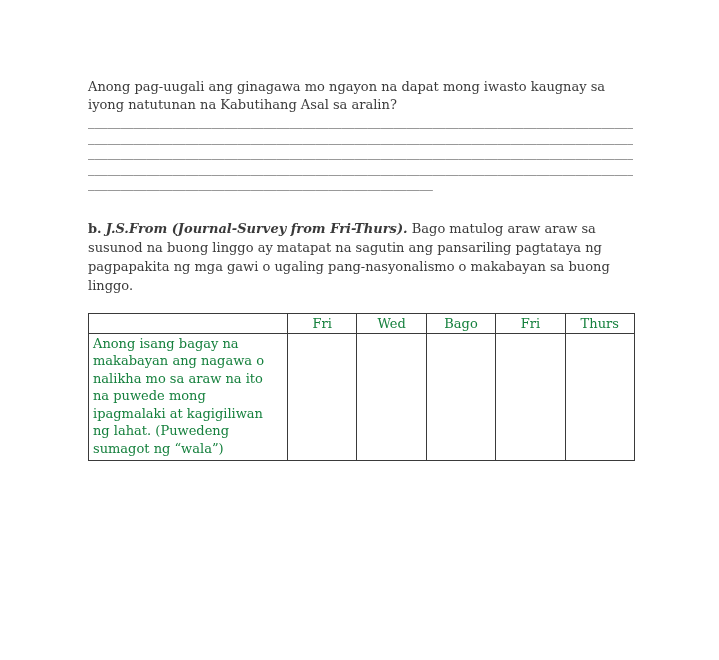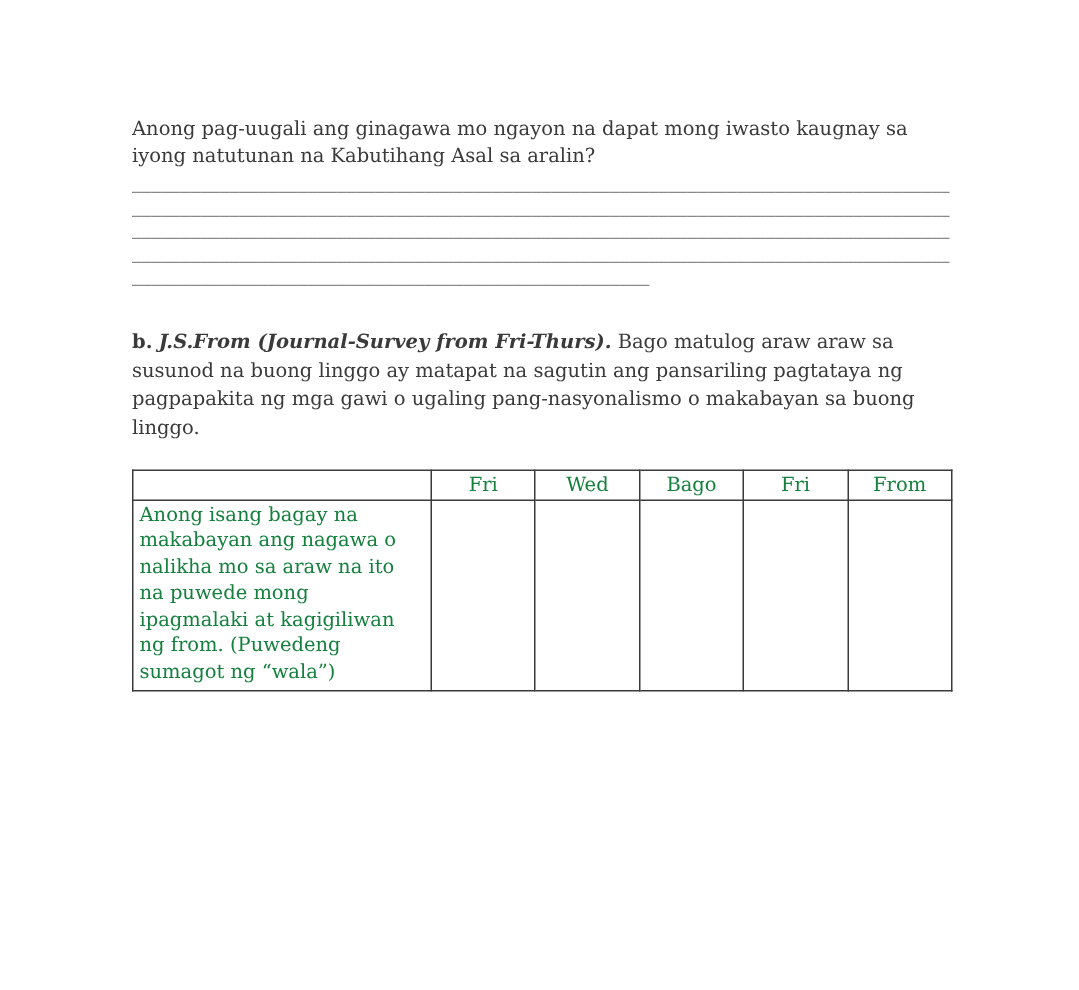--- a/index.html
+++ b/index.html
@@ -107,31 +107,31 @@
       <col class="day">
       <col class="day">
     </colgroup>
     <thead>
       <tr>
         <th></th>
         <th>Fri</th>
         <th>Wed</th>
         <th>Bago</th>
         <th>Fri</th>
-        <th>From</th>
+        <th>Thurs</th>
       </tr>
     </thead>
     <tbody>
       <tr>
         <td class="prompt">Anong isang bagay na
 makabayan ang nagawa o
 nalikha mo sa araw na ito
 na puwede mong
 ipagmalaki at kagigiliwan
-ng from. (Puwedeng
+ng lahat. (Puwedeng
 sumagot ng “wala”)</td>
         <td></td>
         <td></td>
         <td></td>
         <td></td>
         <td></td>
       </tr>
     </tbody>
   </table>
 

